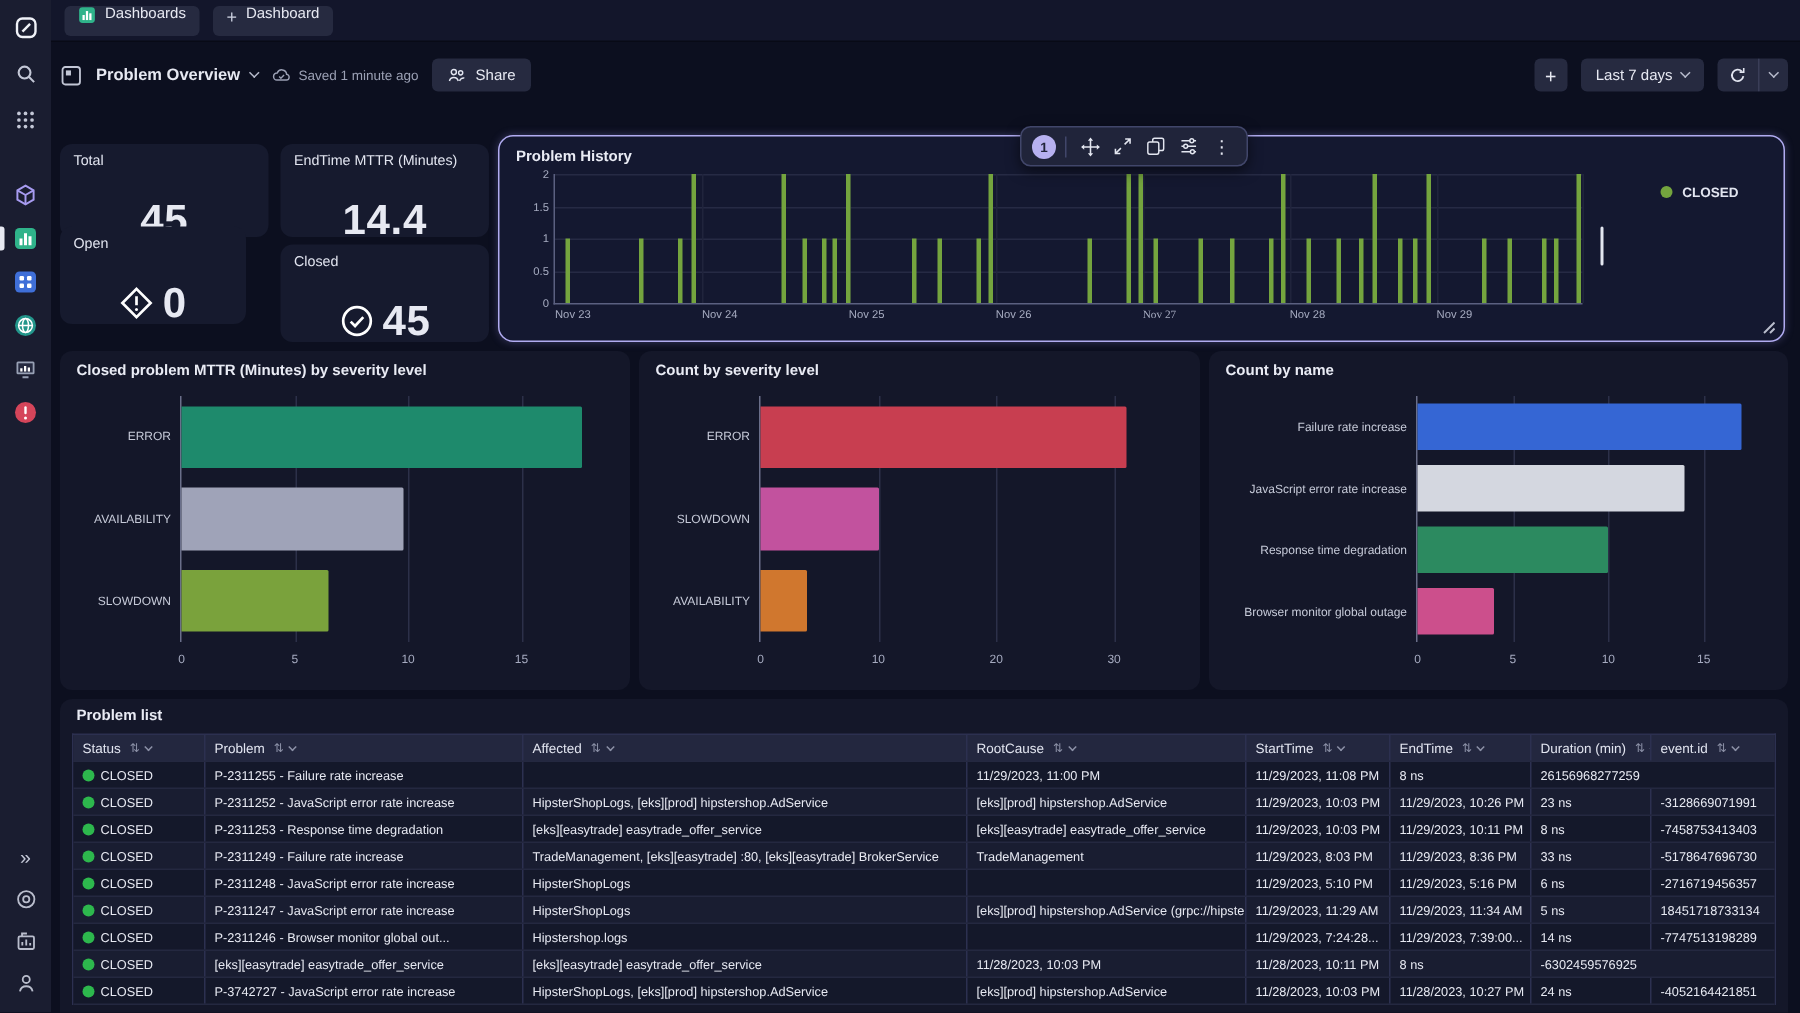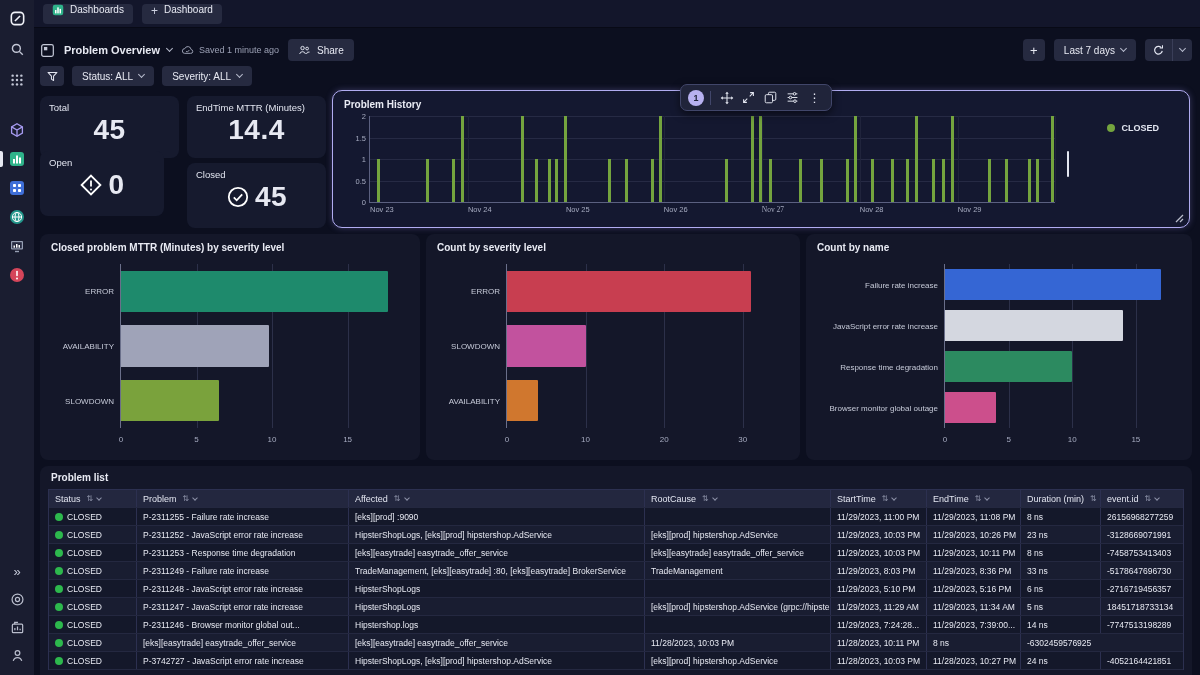--- a/index.html
+++ b/index.html
@@ -28,21 +28,21 @@
 .chev{width:5px;height:5px;border-right:1.3px solid #b7bbcc;border-bottom:1.3px solid #b7bbcc;transform:rotate(45deg);display:inline-block;margin-top:-3px}
 .spacer{flex:1}
 .split{display:flex;background:#262a40;border-radius:4px;height:22px;align-items:stretch;overflow:hidden}
 .split>div{display:flex;align-items:center;padding:0 7px;cursor:pointer}
 .split .ssep{width:1px;background:#3a3e58;padding:0}
 .filters{position:absolute;top:38px;left:6px;display:flex;gap:8px;align-items:center}
 .chip{background:#262a40;border-radius:4px;height:20px;display:flex;align-items:center;gap:6px;padding:0 10px;font-size:10px;cursor:pointer}
 
 .kpi{position:absolute;background:#161a2e;border-radius:8px;padding:6px 9px;cursor:pointer}
 .kpi .lab{font-size:9.5px;color:#e2e5f0}
-.kpi .val{display:flex;align-items:center;justify-content:center;gap:5px;font-size:28px;font-weight:bold;letter-spacing:.5px;margin-top:1px}
+.kpi .val{display:flex;align-items:center;justify-content:center;gap:5px;font-size:28px;font-weight:bold;letter-spacing:.5px;margin-top:18px}
 
 .ph-tile{position:absolute;left:298px;top:62px;width:858px;height:138px;background:#141830;border:1.5px solid #b1acf1;border-radius:10px;box-shadow:0 0 6px rgba(140,134,220,.35)}
 .tile-title{position:absolute;top:8px;left:11px;font-size:10px;font-weight:bold;color:#e9ebf4}
 .ph-chart{position:absolute;left:12px;right:134px;top:20px;bottom:8px}
 .ph-plot{position:absolute;left:24px;right:0;top:5px;bottom:16px;border-left:1px solid #5b6080;border-bottom:1px solid #5b6080}
 .hgrid{position:absolute;left:0;right:0;height:1px;background:#262a44}
 .ylab{position:absolute;right:calc(100% + 4px);transform:translateY(-50%);font-size:7.5px;color:#a6abc0;white-space:nowrap}
 .tl-vgrid{position:absolute;top:0;bottom:0;width:1px;background:#20243c}
 .xlab{position:absolute;top:calc(100% + 3px);font-size:7.5px;color:#a6abc0;white-space:nowrap}
 .tl-bar{position:absolute;bottom:0;width:3px;background:#74a43e}
@@ -248,35 +248,20 @@
             <path d="M12.9 1.6v3.4H9.5" stroke-width="1.3"></path>
           </svg>
       </div>
       <div class="ssep"></div>
       <div>
           <span class="chev"></span>
         </div>
     </div>
   </div>
 
-  <div class="filters">
-    <div class="btn icon-btn" style="height:20px;width:24px">
-      <svg width="13" height="13" viewBox="0 0 16 16" fill="none" stroke="#e2e5f0" stroke-width="1.3" stroke-linejoin="round">
-          <path d="M2.5 3h11l-4.2 4.6V13l-2.6-1.8V7.6z"></path>
-        </svg>
-    </div>
-    <div class="chip">
-      <span>Status: ALL</span>
-      <span class="chev"></span>
-    </div>
-    <div class="chip">
-      <span>Severity: ALL</span>
-      <span class="chev"></span>
-    </div>
-  </div>
 
   <div class="kpi" style="left:6px;top:68px;width:139px;height:62px">
     <div class="lab">Total</div>
     <div class="val">45</div>
   </div>
   <div class="kpi" style="left:153px;top:68px;width:139px;height:62px">
     <div class="lab">EndTime MTTR (Minutes)</div>
     <div class="val">14.4</div>
   </div>
   <div class="kpi" style="left:6px;top:123px;width:124px;height:65px">
@@ -519,21 +504,20 @@
             <span class="sort-g">⇅</span>
             <span class="hchev"></span>
           </div>
         </div>
         <div class="trow r0">
           <div class="tcell">
             <span class="sdot"></span>
             <span>CLOSED</span>
           </div>
           <div class="tcell">P-2311255 - Failure rate increase</div>
-          <div class="tcell">[eks][prod] :9090</div>
           <div class="tcell"></div>
           <div class="tcell">11/29/2023, 11:00 PM</div>
           <div class="tcell">11/29/2023, 11:08 PM</div>
           <div class="tcell">8 ns</div>
           <div class="tcell">26156968277259</div>
         </div>
         <div class="trow r1">
           <div class="tcell">
             <span class="sdot"></span>
             <span>CLOSED</span>

